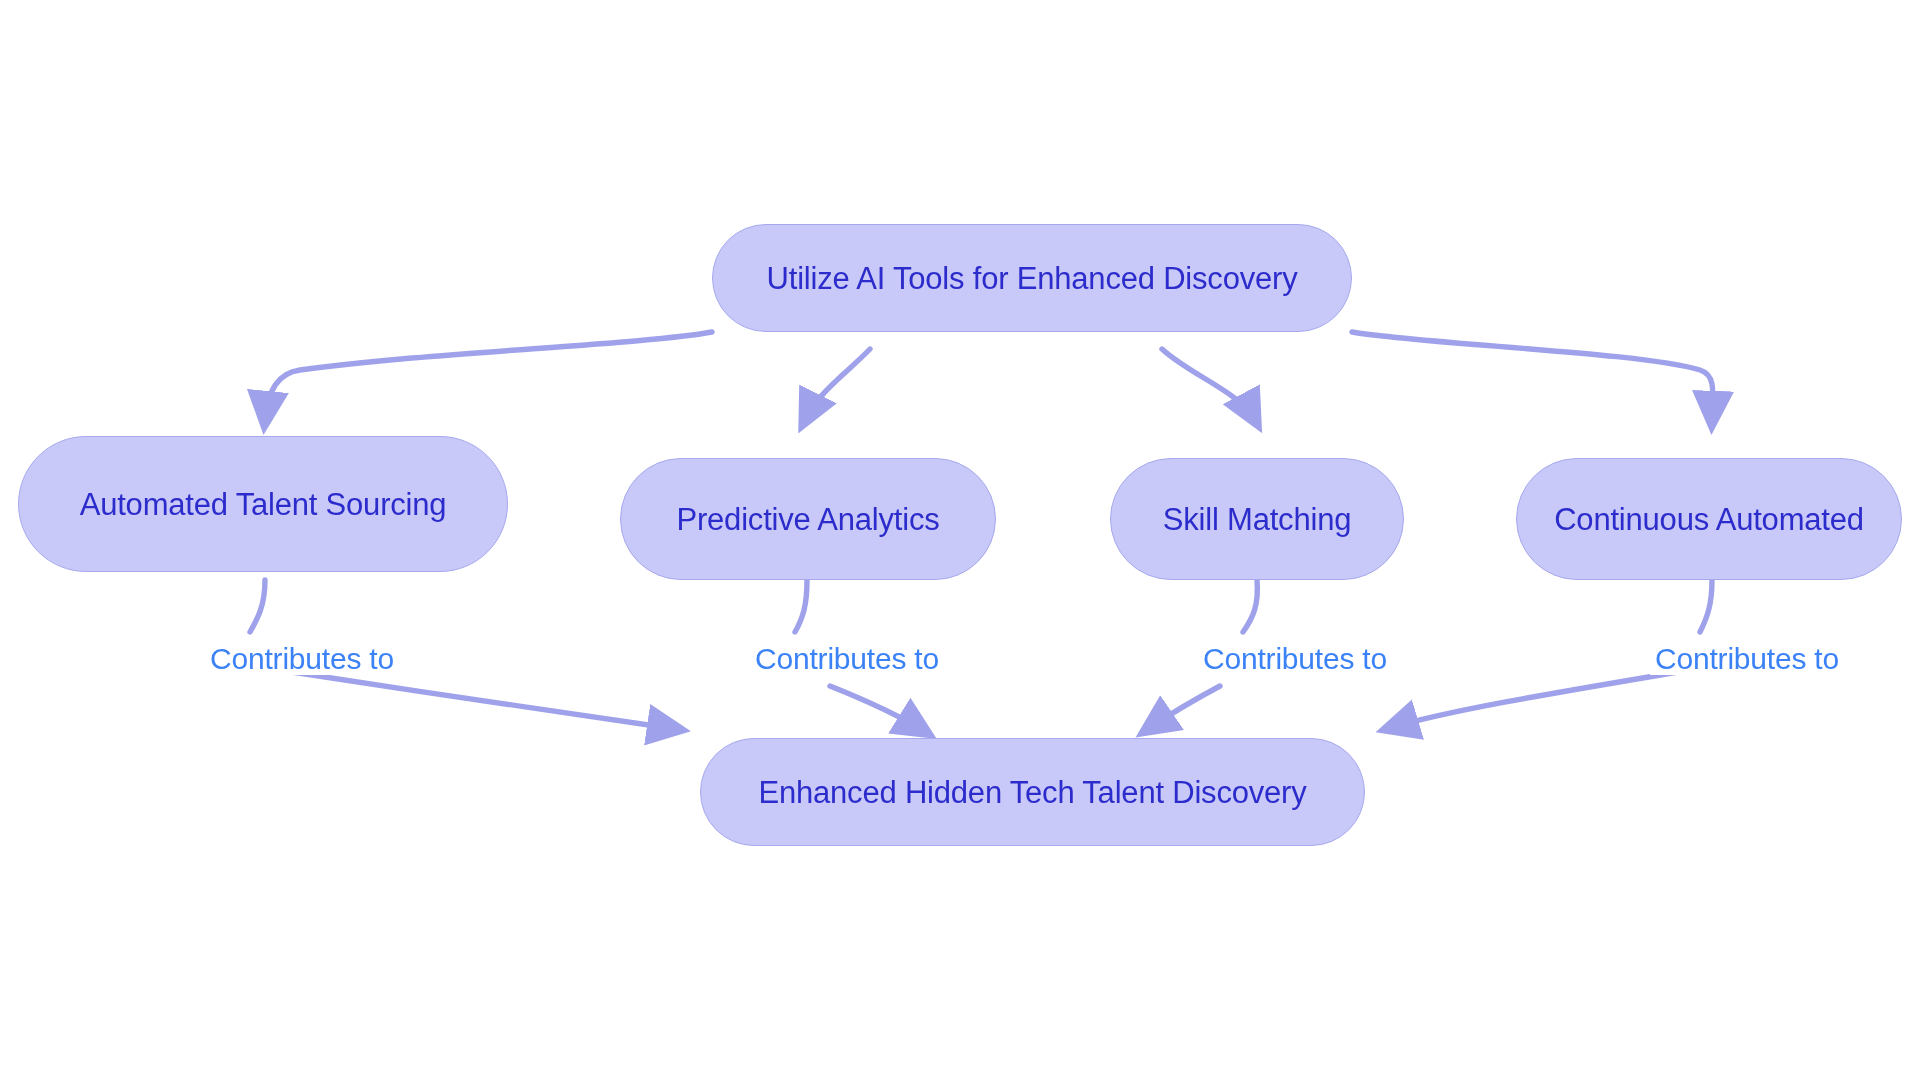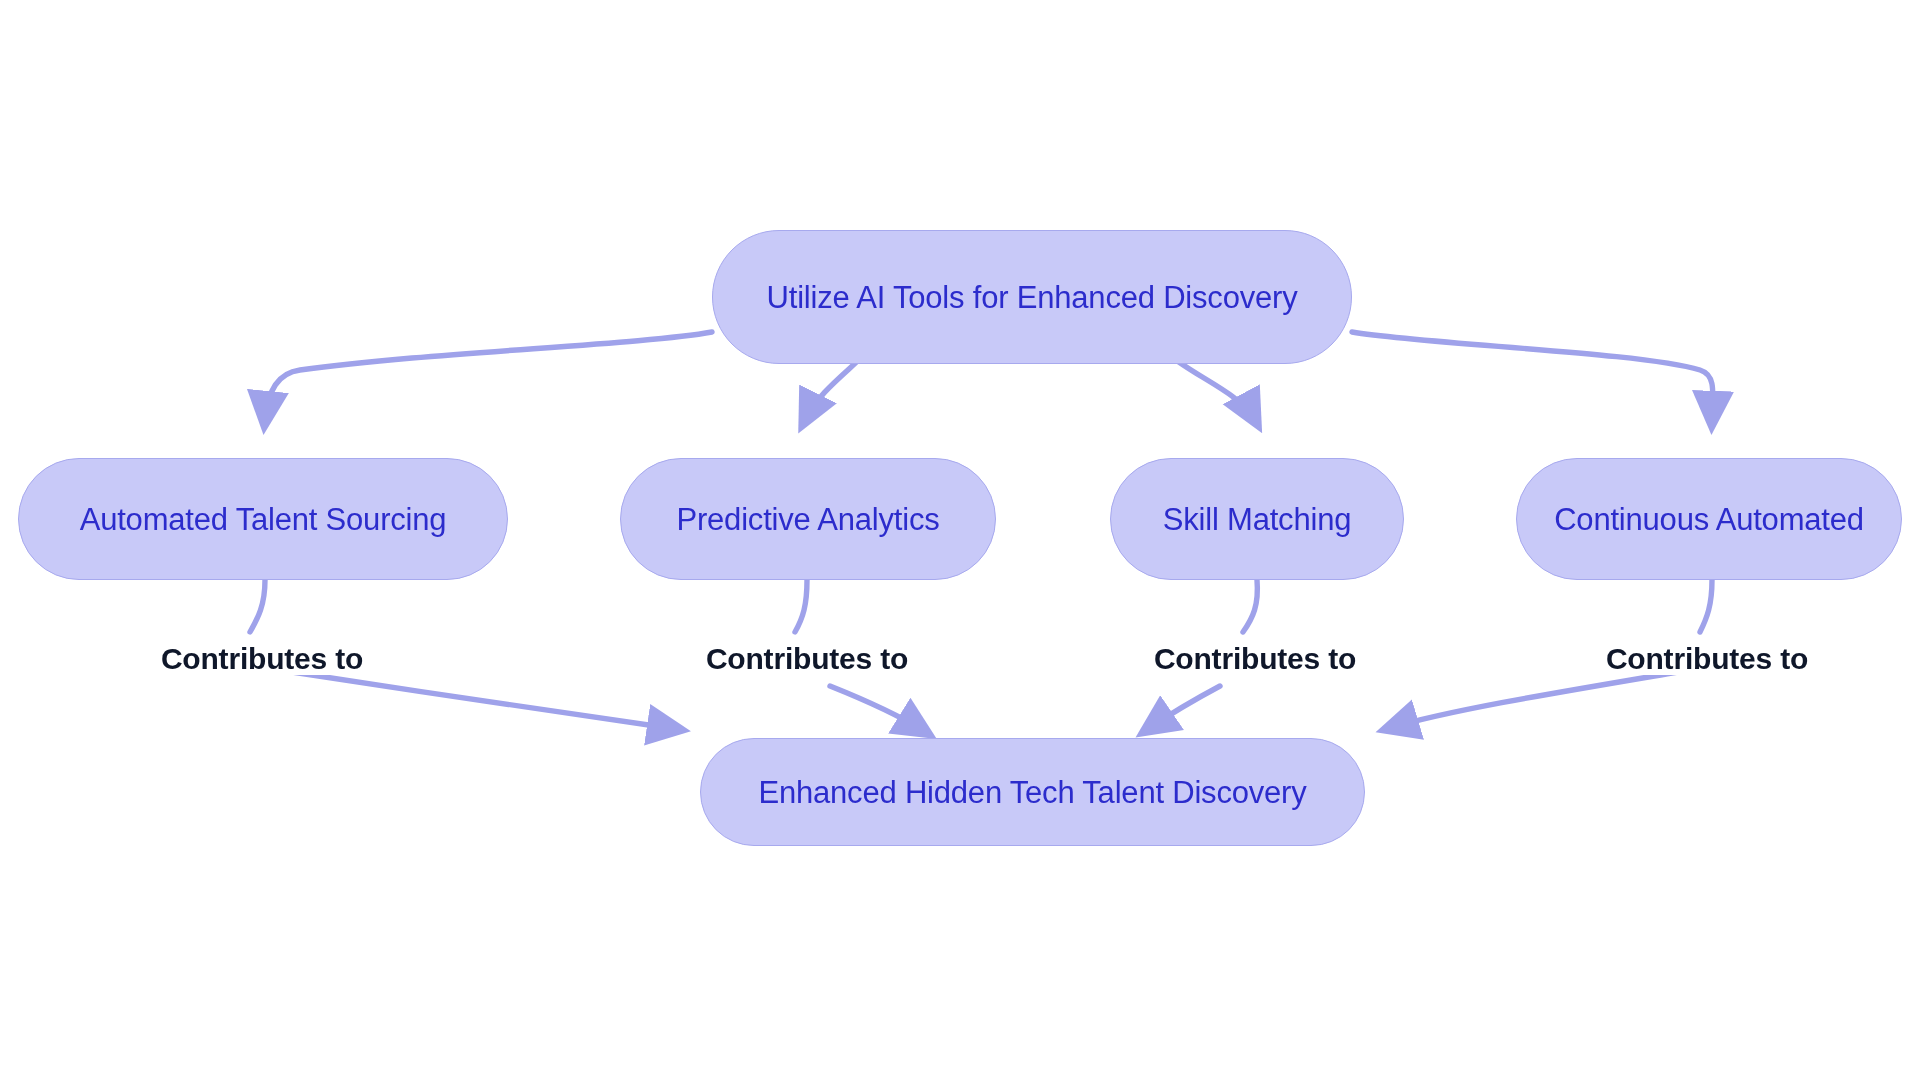--- a/index.html
+++ b/index.html
@@ -40,30 +40,31 @@
   .node-label {
     color: #2c2ccc;
     font-size: 31px;
     font-weight: 400;
     letter-spacing: -0.2px;
     white-space: nowrap;
     line-height: 1;
   }
   .edge-label {
     position: absolute;
-    color: #0f172a;
+    color: #3b82f6;
     font-size: 30px;
-    font-weight: 700;
+    font-weight: 400;
     letter-spacing: -0.2px;
     white-space: nowrap;
     line-height: 1;
     background: #ffffff;
     padding: 1px 5px;
     z-index: 3;
     transform: translate(-50%, -50%);
+    margin-left: 40px;
   }
 </style>
 </head>
 <body>
 
 <div id="flow-root">
 
   <svg id="edge-layer" viewBox="0 0 1920 1083">
     <defs>
       <marker id="arrow-head" markerWidth="9" markerHeight="9" refX="5.4" refY="4.5" orient="auto" markerUnits="strokeWidth">
@@ -83,25 +84,25 @@
       <path marker-end="url(#arrow-head)" d="M 830,686 C 870,702 900,716 924,731"></path>
 
       <path d="M 1257,580 C 1259,605 1253,618 1243,632"></path>
       <path marker-end="url(#arrow-head)" d="M 1220,686 C 1190,702 1170,714 1148,729"></path>
 
       <path d="M 1712,580 C 1712,605 1707,618 1700,632"></path>
       <path marker-end="url(#arrow-head)" d="M 1678,672 C 1560,692 1450,710 1390,728"></path>
     </g>
   </svg>
 
-  <div class="node" style="left: 712px; top: 230px; width: 640px; height: 134px; text-align: right;">
+  <div class="node" style="left: 712px; top: 224px; width: 640px; height: 108px; text-align: right;">
     <span class="node-label">Utilize AI Tools for Enhanced Discovery</span>
   </div>
 
-  <div class="node" style="left: 18px; top: 458px; width: 490px; height: 122px;">
+  <div class="node" style="left: 18px; top: 436px; width: 490px; height: 136px;">
     <span class="node-label">Automated Talent Sourcing</span>
   </div>
 
   <div class="node" style="left: 620px; top: 458px; width: 376px; height: 122px; text-align: right;">
     <span class="node-label">Predictive Analytics</span>
   </div>
 
   <div class="node" style="left: 1110px; top: 458px; width: 294px; height: 122px;">
     <span class="node-label">Skill Matching</span>
   </div>

